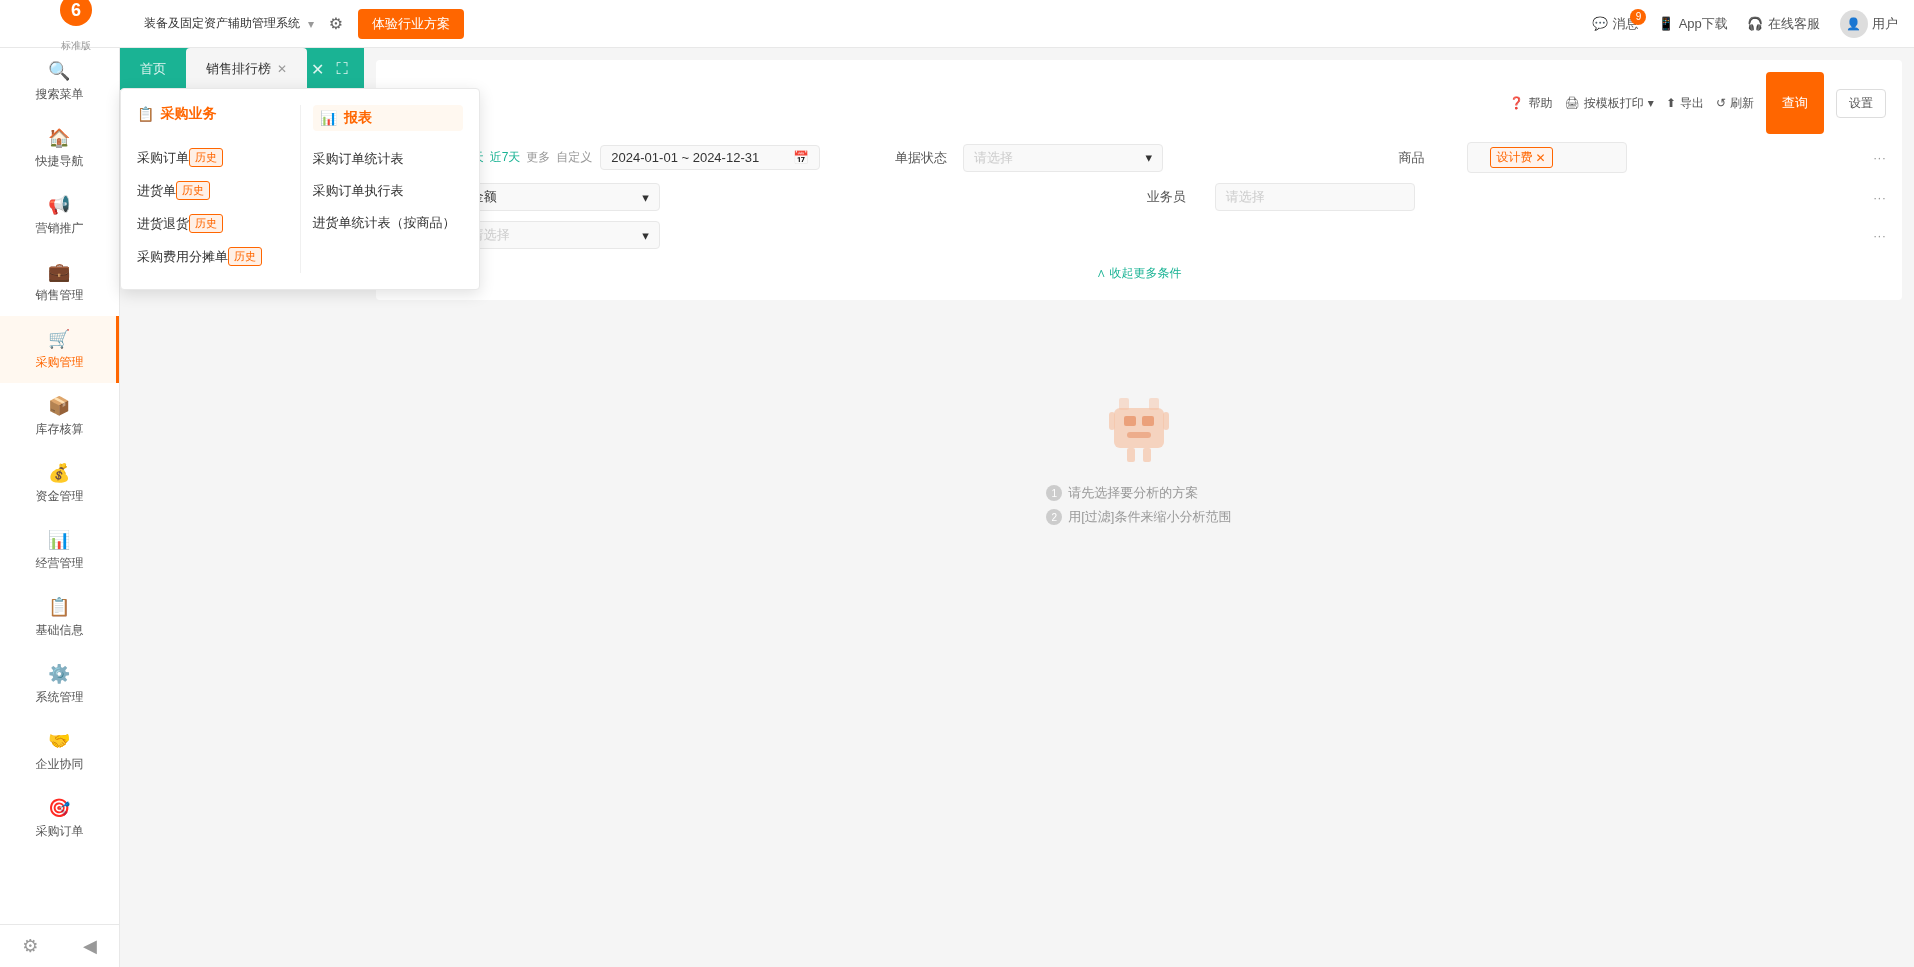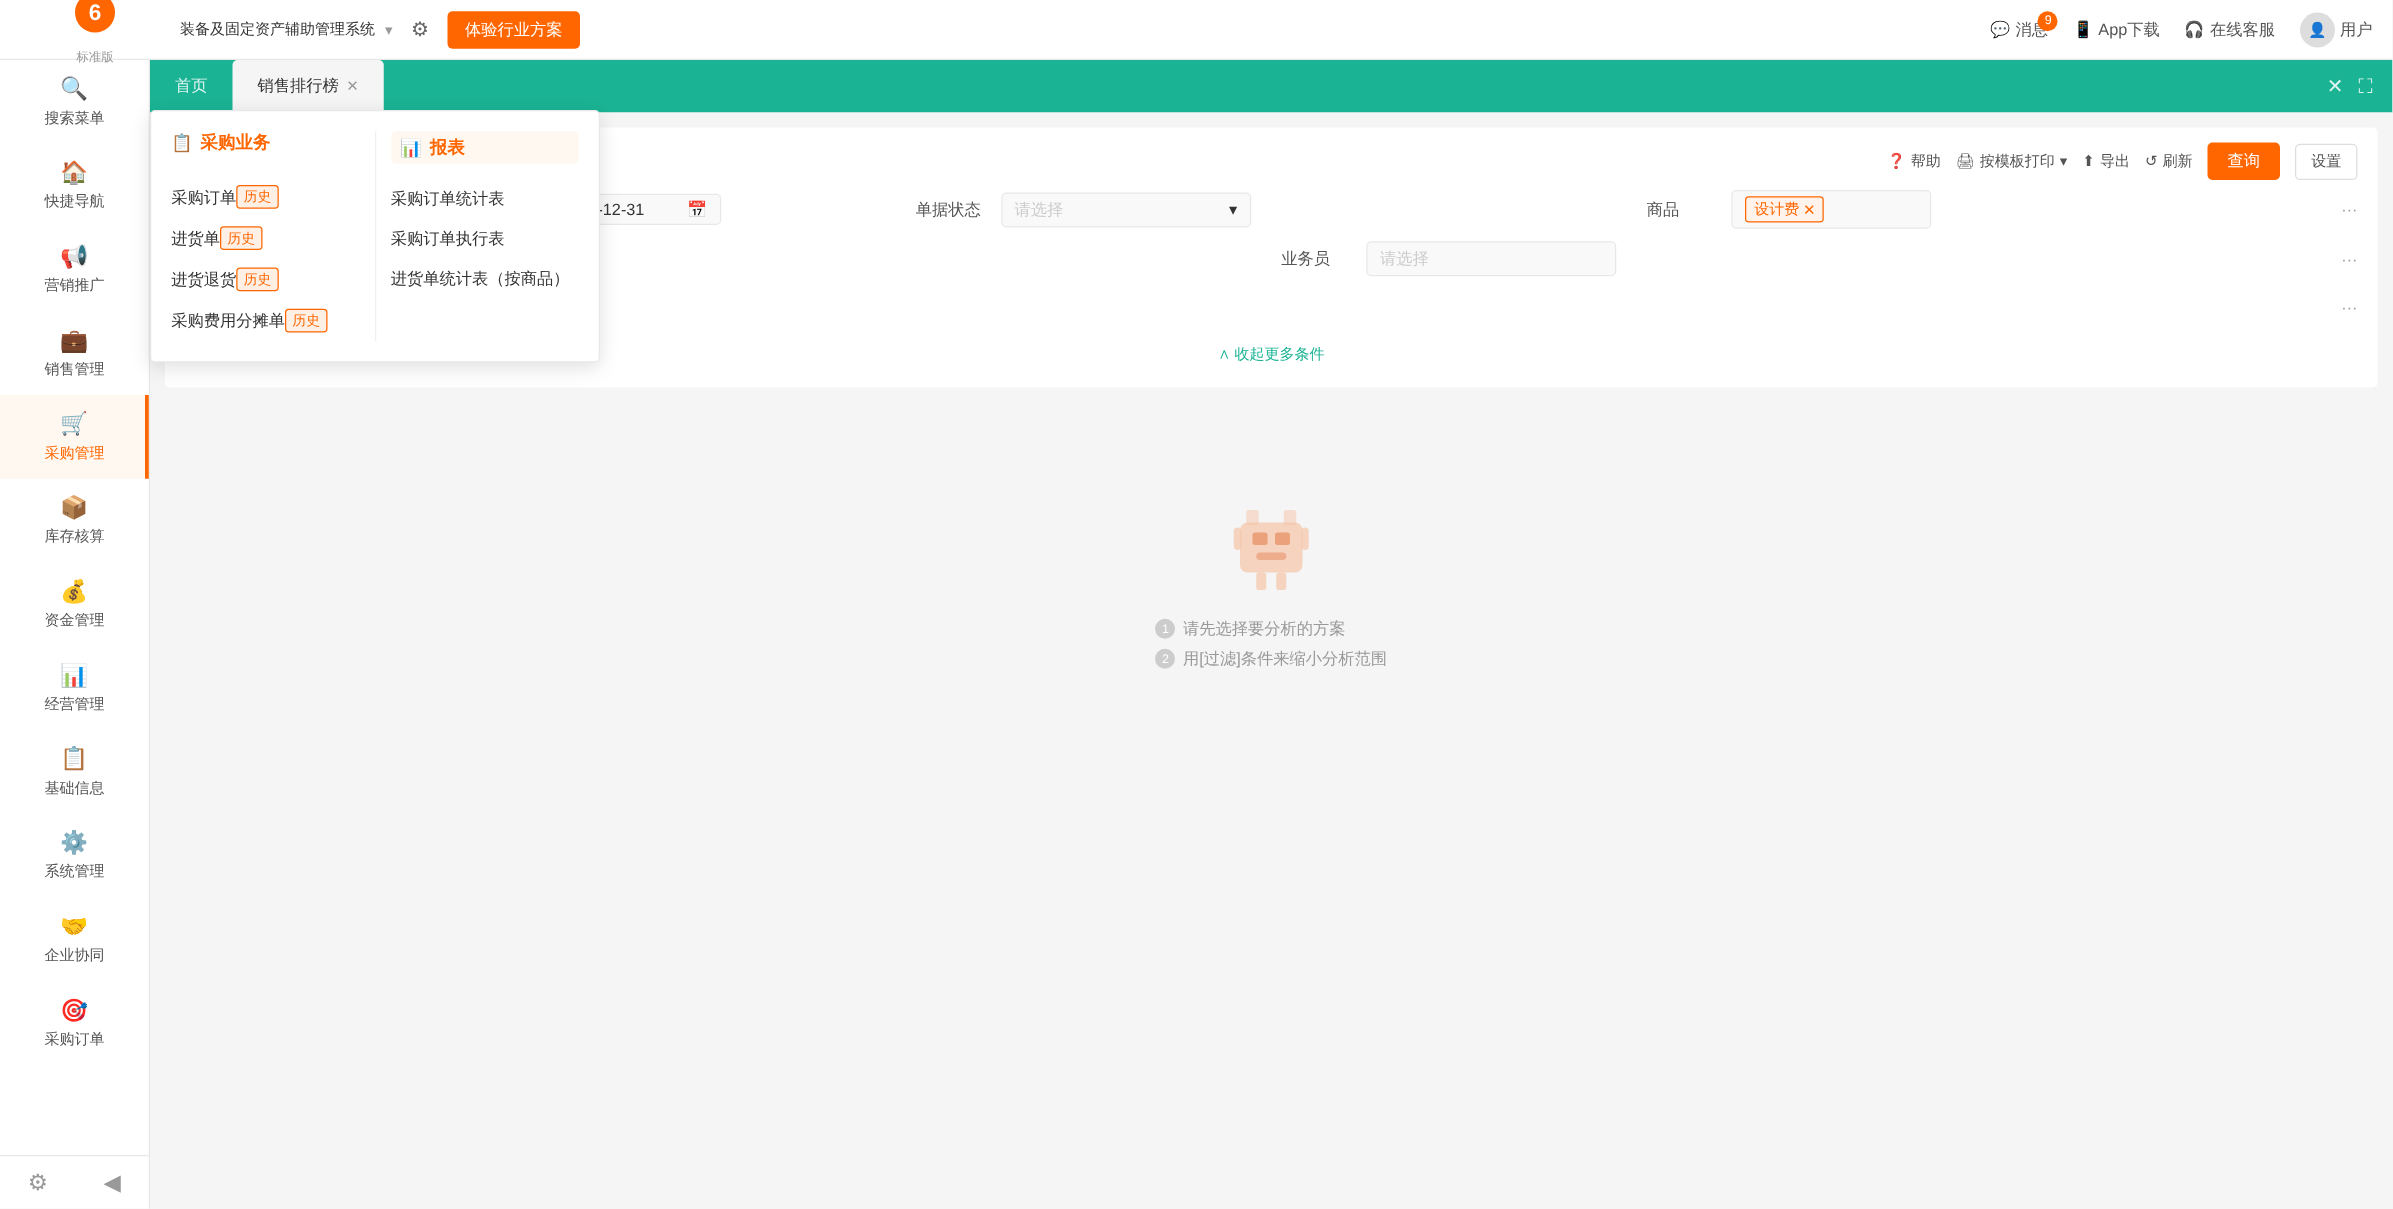--- a/index.html
+++ b/index.html
@@ -166,21 +166,21 @@
     .sidebar-bottom-btn {
       color: #999;
       font-size: 18px;
       cursor: pointer;
     }
 
     
     .content-area {
       flex: 1;
       display: flex;
-      flex-direction: column;
+      flex-direction: row;
       overflow: hidden;
       position: relative;
     }
 
     
     .tab-bar {
       height: 42px;
       background: #1ab394;
       display: flex;
       align-items: center;
@@ -248,21 +248,21 @@
       gap: 4px;
       color: #555;
       font-size: 12px;
       cursor: pointer;
     }
     .toolbar-btn-orange {
       background: #f60;
       color: #fff;
       border: none;
       border-radius: 4px;
-      padding: 6px 16px;
+      padding: 22px 16px;
       font-size: 13px;
       cursor: pointer;
     }
     .toolbar-btn-white {
       background: #fff;
       color: #555;
       border: 1px solid #ddd;
       border-radius: 4px;
       padding: 5px 12px;
       font-size: 12px;
@@ -305,20 +305,21 @@
     .filter-tag {
       background: #fff3ec;
       border: 1px solid #f60;
       color: #f60;
       border-radius: 3px;
       padding: 1px 6px;
       font-size: 12px;
       display: flex;
       align-items: center;
       gap: 3px;
+      margin-left: 12px;
     }
     .filter-tag .remove { cursor: pointer; }
     .filter-dots {
       color: #999;
       cursor: pointer;
       margin-left: auto;
     }
     .collapse-btn {
       text-align: center;
       color: #1ab394;

